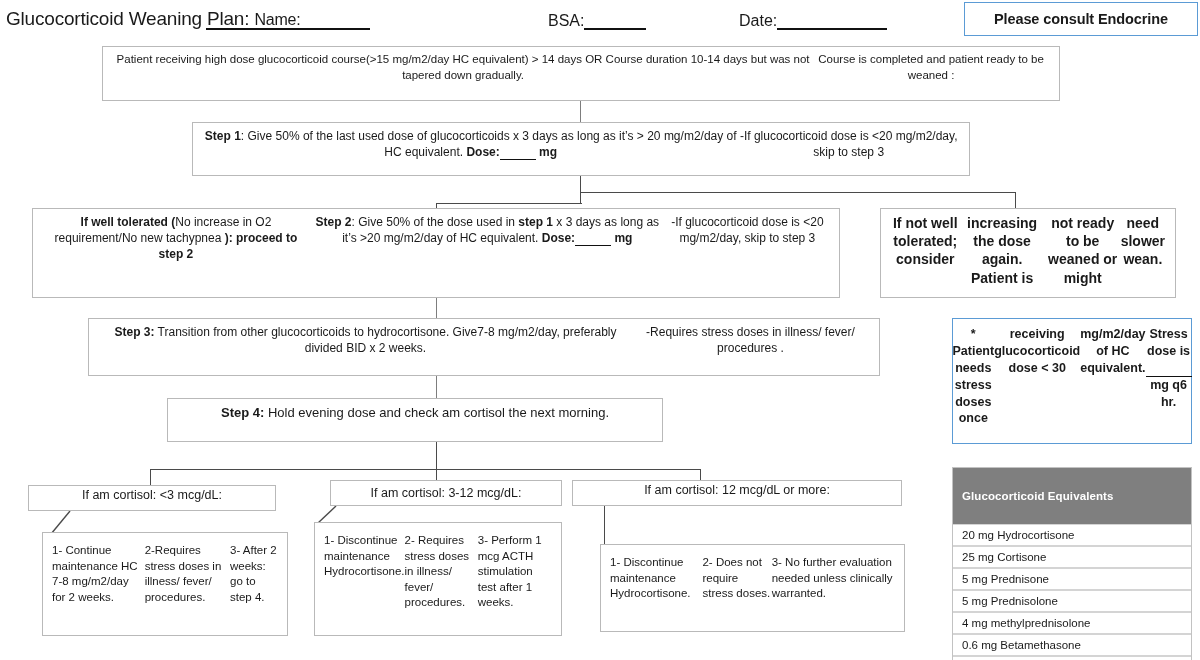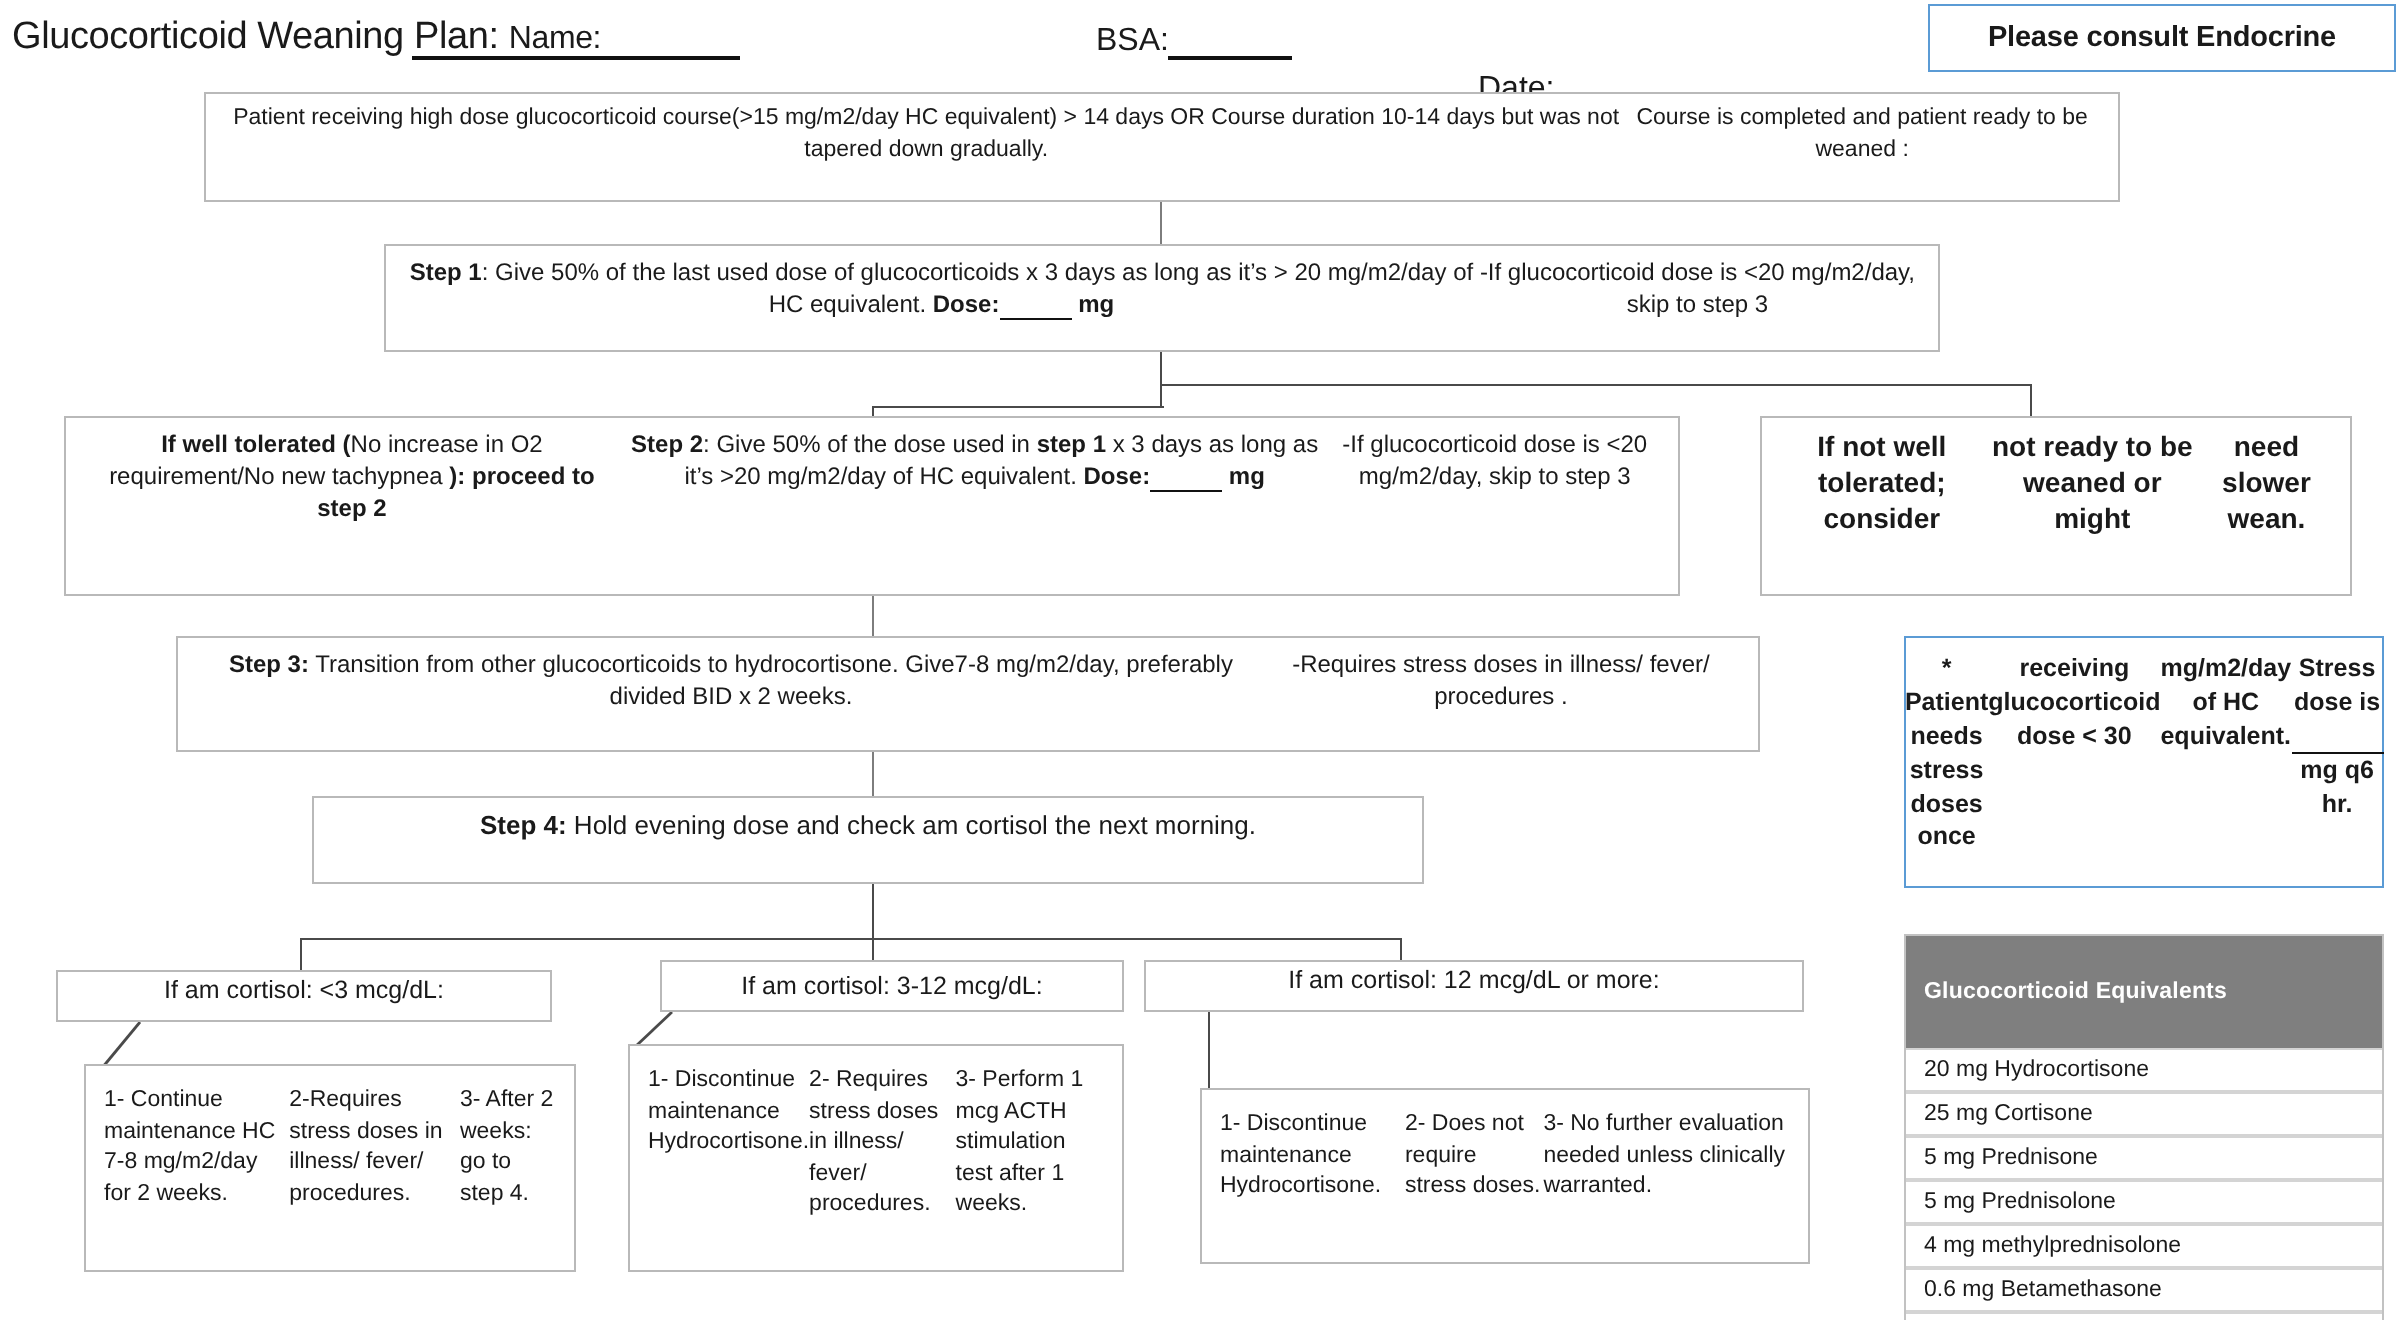--- a/index.html
+++ b/index.html
@@ -21,21 +21,21 @@
   }
   .hdr-field{
     position:absolute;top:6px;font-size:16px;white-space:nowrap;
   }
   .blank{
     display:inline-block;border-bottom:2px solid #111;
     vertical-align:bottom;height:13px;
   }
   .f-name{left:200px;}
   .f-bsa{left:542px;}
-  .f-date{left:733px;margin-top:24px;}
+  .f-date{left:733px;}
   .b-name{width:164px;}
   .b-bsa{width:62px;}
   .b-date{width:110px;}
 
   .endo-box{
     position:absolute;right:2px;top:2px;
     width:232px;height:32px;
     border:1.5px solid #5B9BD5;background:#fff;
     display:flex;align-items:center;justify-content:center;
   }
@@ -54,21 +54,21 @@
   b{font-weight:bold;}
   .ul{display:inline-block;border-bottom:1.4px solid #111;height:12px;vertical-align:bottom;}
 
   
   #box-intro{left:102px;top:46px;width:958px;height:55px;font-size:11.5px;}
   #box-step1{left:192px;top:122px;width:778px;height:54px;font-size:12px;}
   #box-tolerated{left:32px;top:208px;width:808px;height:90px;font-size:12px;}
   #box-nottolerated{left:880px;top:208px;width:296px;height:90px;font-size:14px;font-weight:bold;}
   #box-nottolerated p{line-height:1.3;}
   #box-step3{left:88px;top:318px;width:792px;height:58px;font-size:12px;}
-  #box-step4{left:156px;top:398px;width:556px;height:44px;font-size:13px;}
+  #box-step4{left:167px;top:398px;width:496px;height:44px;font-size:13px;}
 
   #box-c1{left:28px;top:485px;width:248px;height:26px;font-size:12.5px;padding:0 8px;}
   #box-c2{left:330px;top:480px;width:232px;height:26px;font-size:12.5px;padding:0 8px;align-items:center;}
   #box-c3{left:572px;top:480px;width:330px;height:26px;font-size:12.5px;padding:0 8px;}
 
   #box-d1{left:42px;top:532px;width:246px;height:104px;font-size:11.5px;padding:6px 9px;justify-content:flex-start;}
   #box-d2{left:314px;top:522px;width:248px;height:114px;font-size:11.5px;padding:6px 9px;justify-content:flex-start;}
   #box-d3{left:600px;top:544px;width:305px;height:88px;font-size:11.5px;padding:6px 9px;justify-content:flex-start;}
   #box-d1 p,#box-d2 p,#box-d3 p{padding:4px 0;}
 
@@ -155,20 +155,21 @@
       <b>If well tolerated (</b><span>No increase in O2 requirement/No new tachypnea </span><b>): proceed to step 2</b>
     </p>
     <p>
       <b>Step 2</b><span>: Give 50% of the dose used in </span><b>step 1</b><span> x 3 days as long as it’s &gt;20 mg/m2/day of HC equivalent.  </span><b>Dose:</b><span class="ul" style="width:36px"></span><b> mg</b>
     </p>
     <p>-If glucocorticoid dose is &lt;20 mg/m2/day, skip to step 3</p>
   </div>
 
   <div class="box ctr" id="box-nottolerated">
     <p>If not well tolerated; consider</p>
+    <p>increasing the dose again. Patient is</p>
     <p>not ready to be weaned or might</p>
     <p>need slower wean.</p>
   </div>
 
   <div class="ln lnv thin" style="left:436px;top:298px;height:20px;"></div>
 
   <div class="box ctr" id="box-step3">
     <p>
       <b>Step 3:</b><span> Transition from other glucocorticoids to hydrocortisone. Give7-8 mg/m2/day, preferably divided BID x 2 weeks.</span>
     </p>

